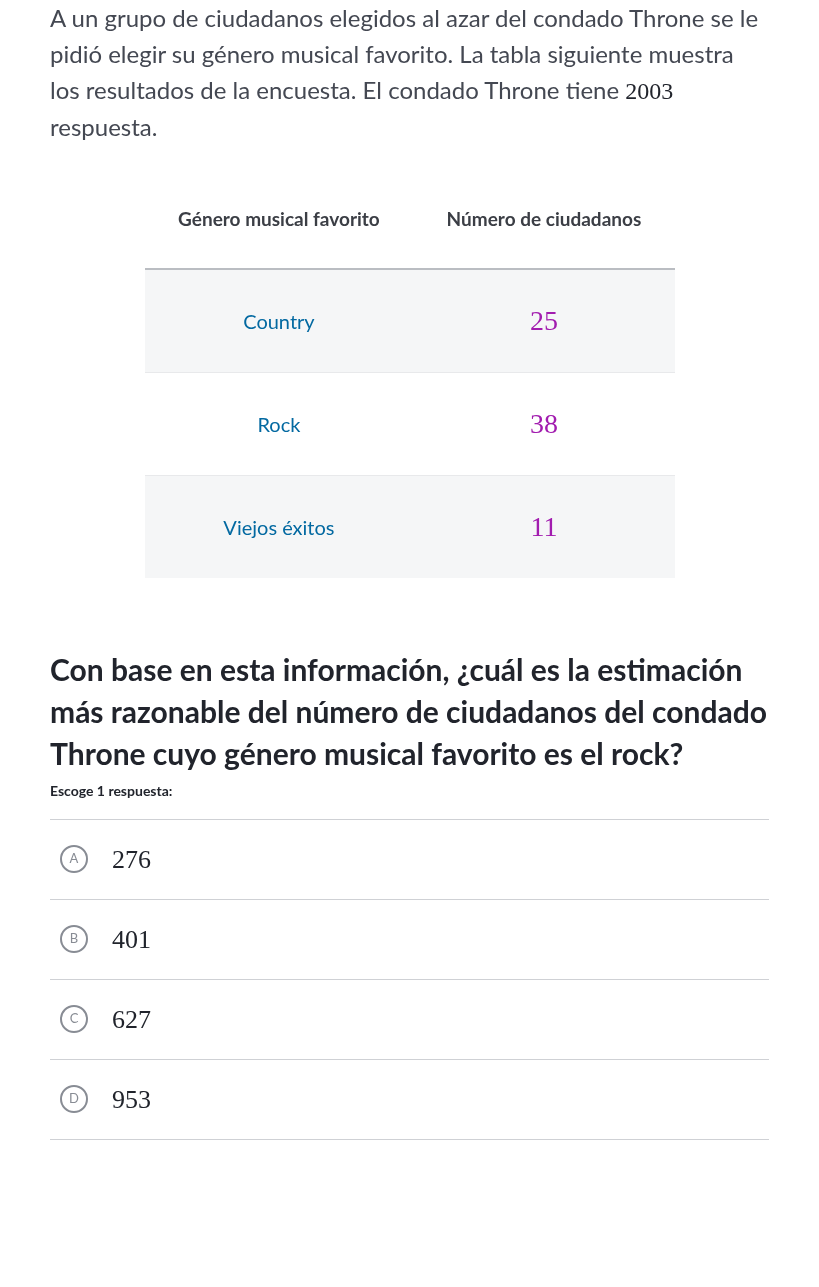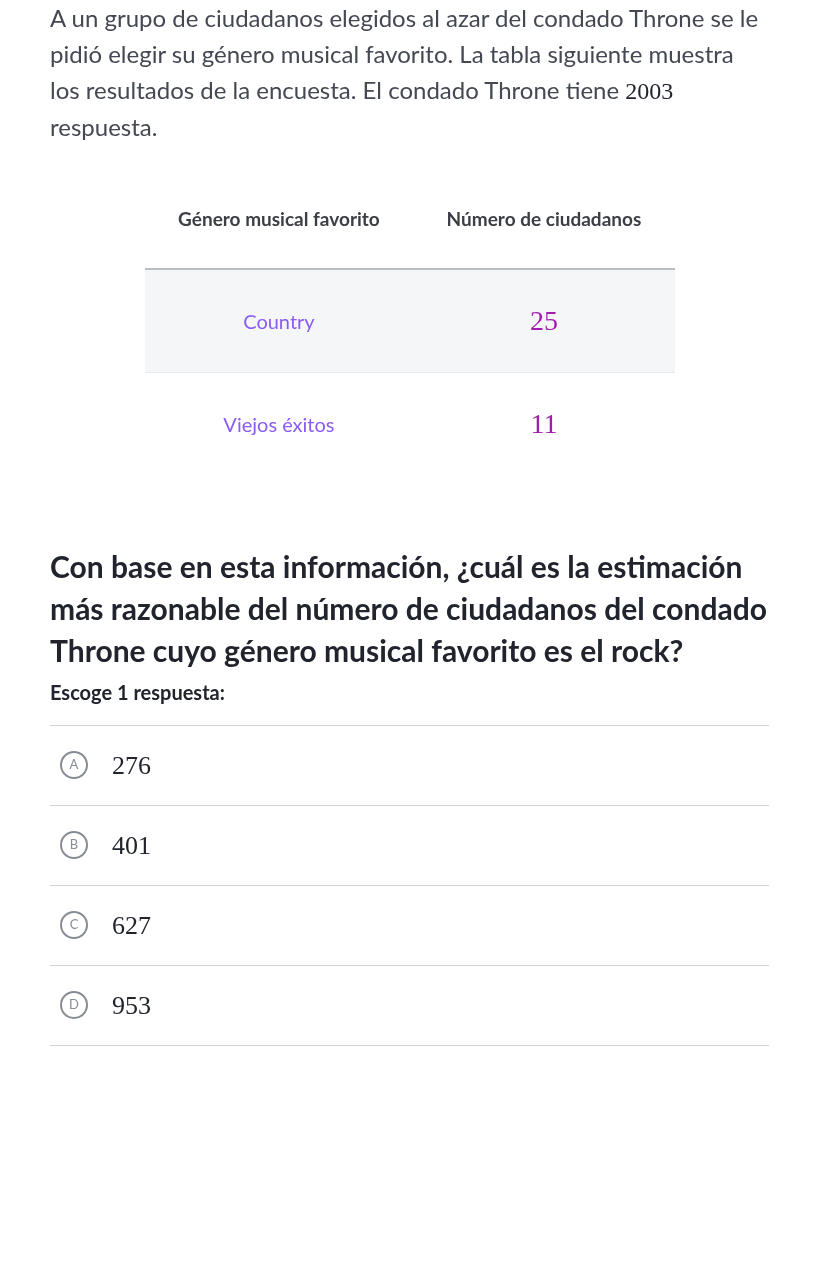--- a/index.html
+++ b/index.html
@@ -33,40 +33,40 @@
     padding: 0 20px 34px 20px;
     text-align: center;
   }
   .tbl thead tr { border-bottom: 2px solid #babdc2; }
   .tbl tbody td {
     text-align: center;
     padding: 30px 20px;
     font-size: 24px;
   }
   .tbl tbody td.genre {
-    color: #8b5cf6;
+    color: #0369a1;
     font-size: 20px;
     font-weight: 400;
   }
   .tbl tbody td.count {
     font-family: Georgia, "Times New Roman", serif;
     font-size: 28px;
     color: #a21caf;
   }
   .tbl tbody tr:nth-child(odd) { background: #f5f6f7; }
   .tbl tbody tr { border-top: 1px solid #e8e9eb; }
   .question {
     font-size: 30px;
     font-weight: 700;
     color: #21242c;
     margin-bottom: 6px;
     line-height: 1.4;
   }
   .instr {
-    font-size: 20px;
+    font-size: 14px;
     font-weight: 700;
     color: #21242c;
     margin-bottom: 18px;
   }
   .choices { border-top: 1px solid #cfd1d5; }
   .choice {
     display: flex;
     align-items: center;
     gap: 24px;
     padding: 20px 10px;
@@ -104,20 +104,24 @@
       <th>Género musical favorito</th>
       <th>Número de ciudadanos</th>
     </tr>
   </thead>
   <tbody>
     <tr>
       <td class="genre">Country</td>
       <td class="count">25</td>
     </tr>
     <tr>
+      <td class="genre">Rock</td>
+      <td class="count">38</td>
+    </tr>
+    <tr>
       <td class="genre">Viejos éxitos</td>
       <td class="count">11</td>
     </tr>
   </tbody>
 </table>
 
 <p class="question">Con base en esta información, ¿cuál es la estimación más razonable del número de ciudadanos del condado Throne cuyo género musical favorito es el rock?</p>
 <p class="instr">Escoge 1 respuesta:</p>
 
 <div class="choices">

